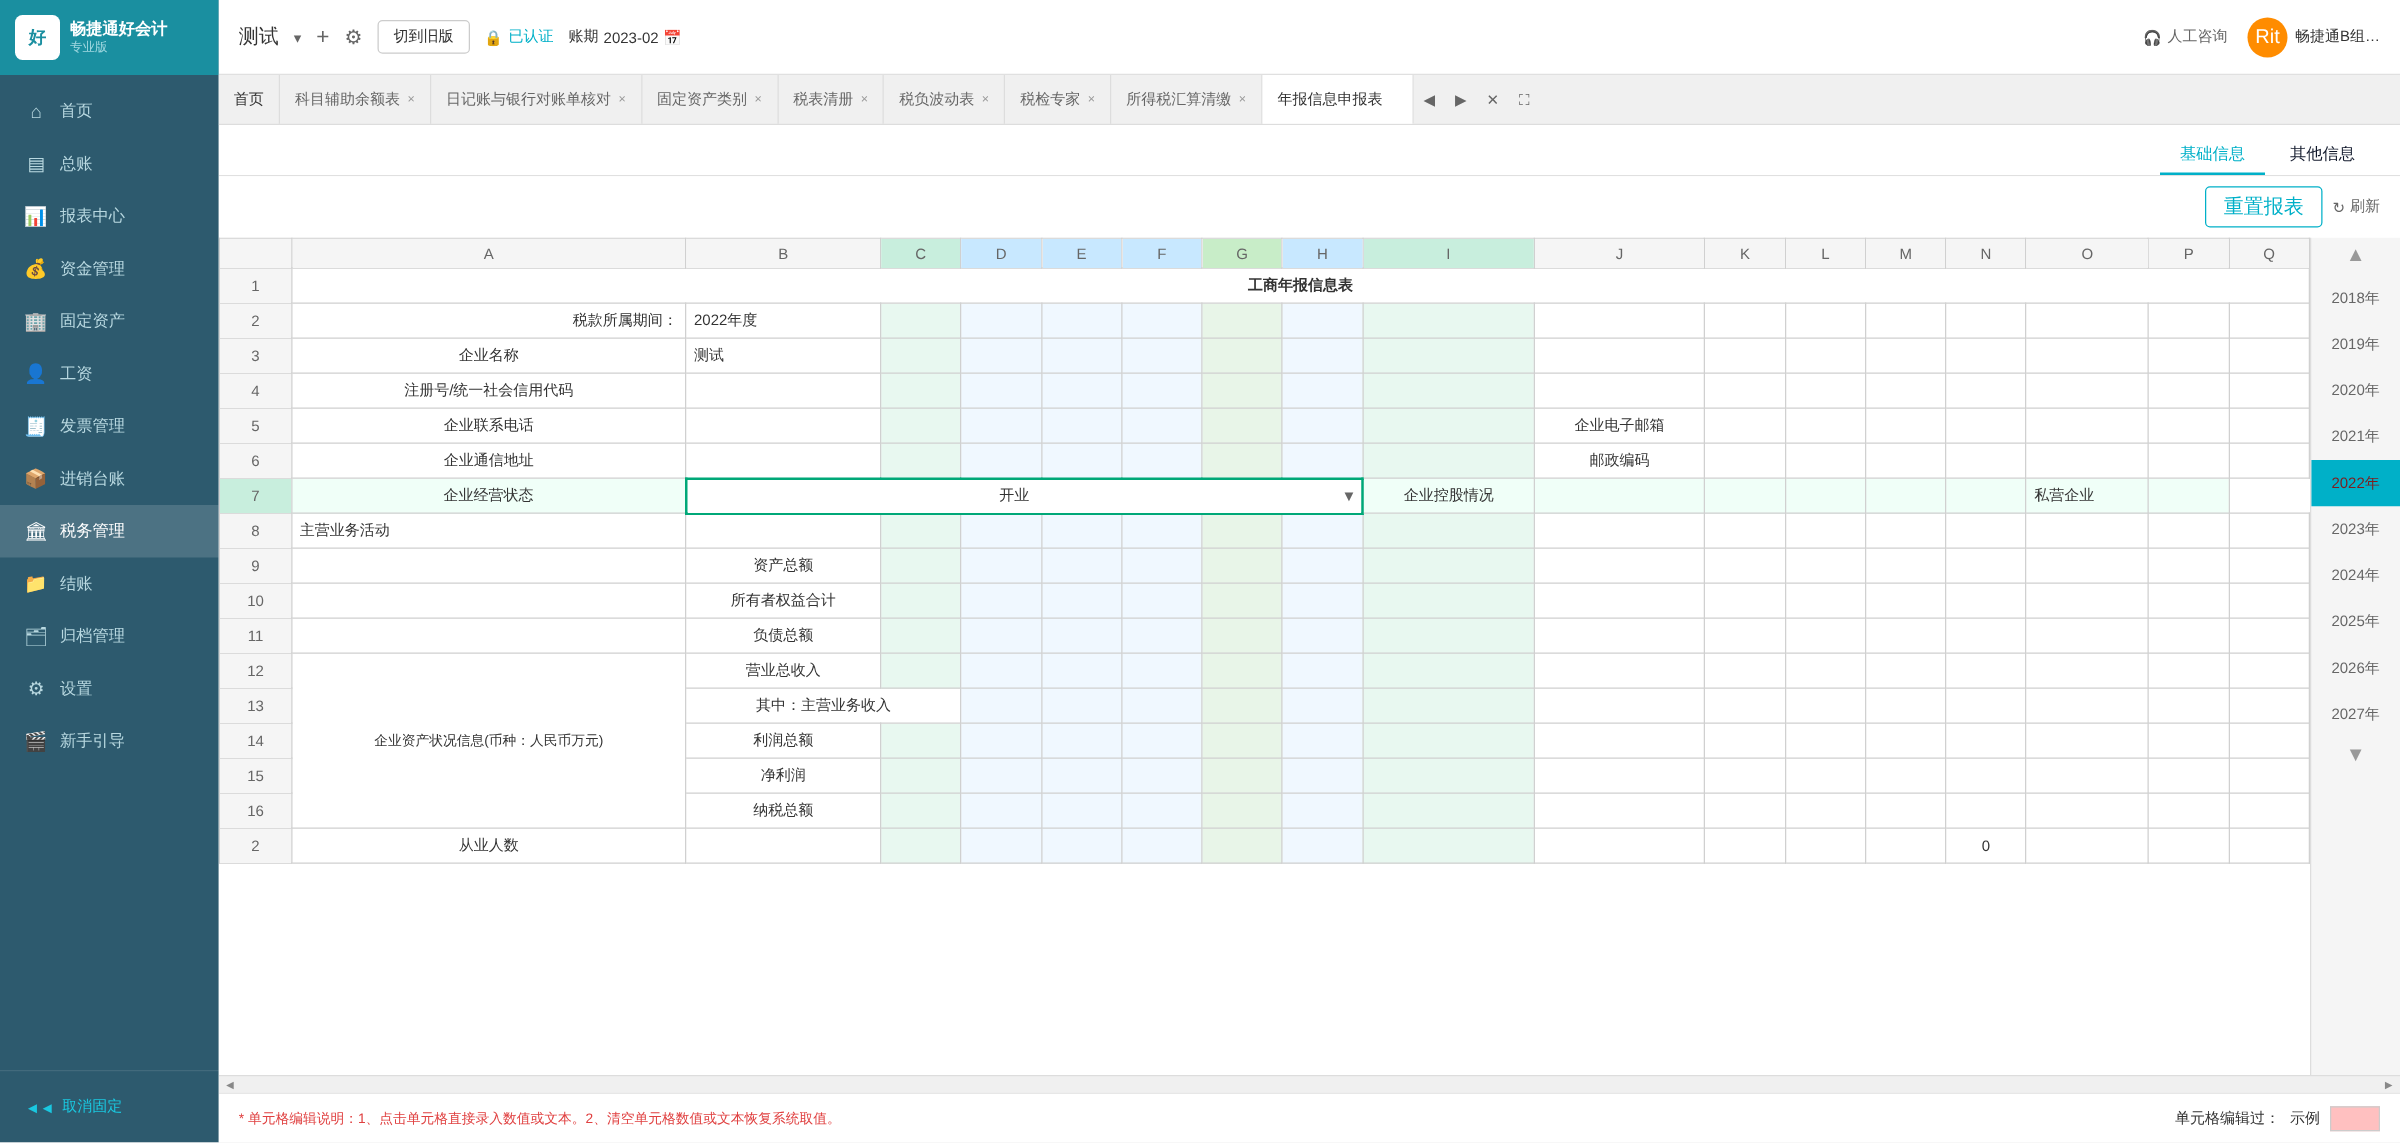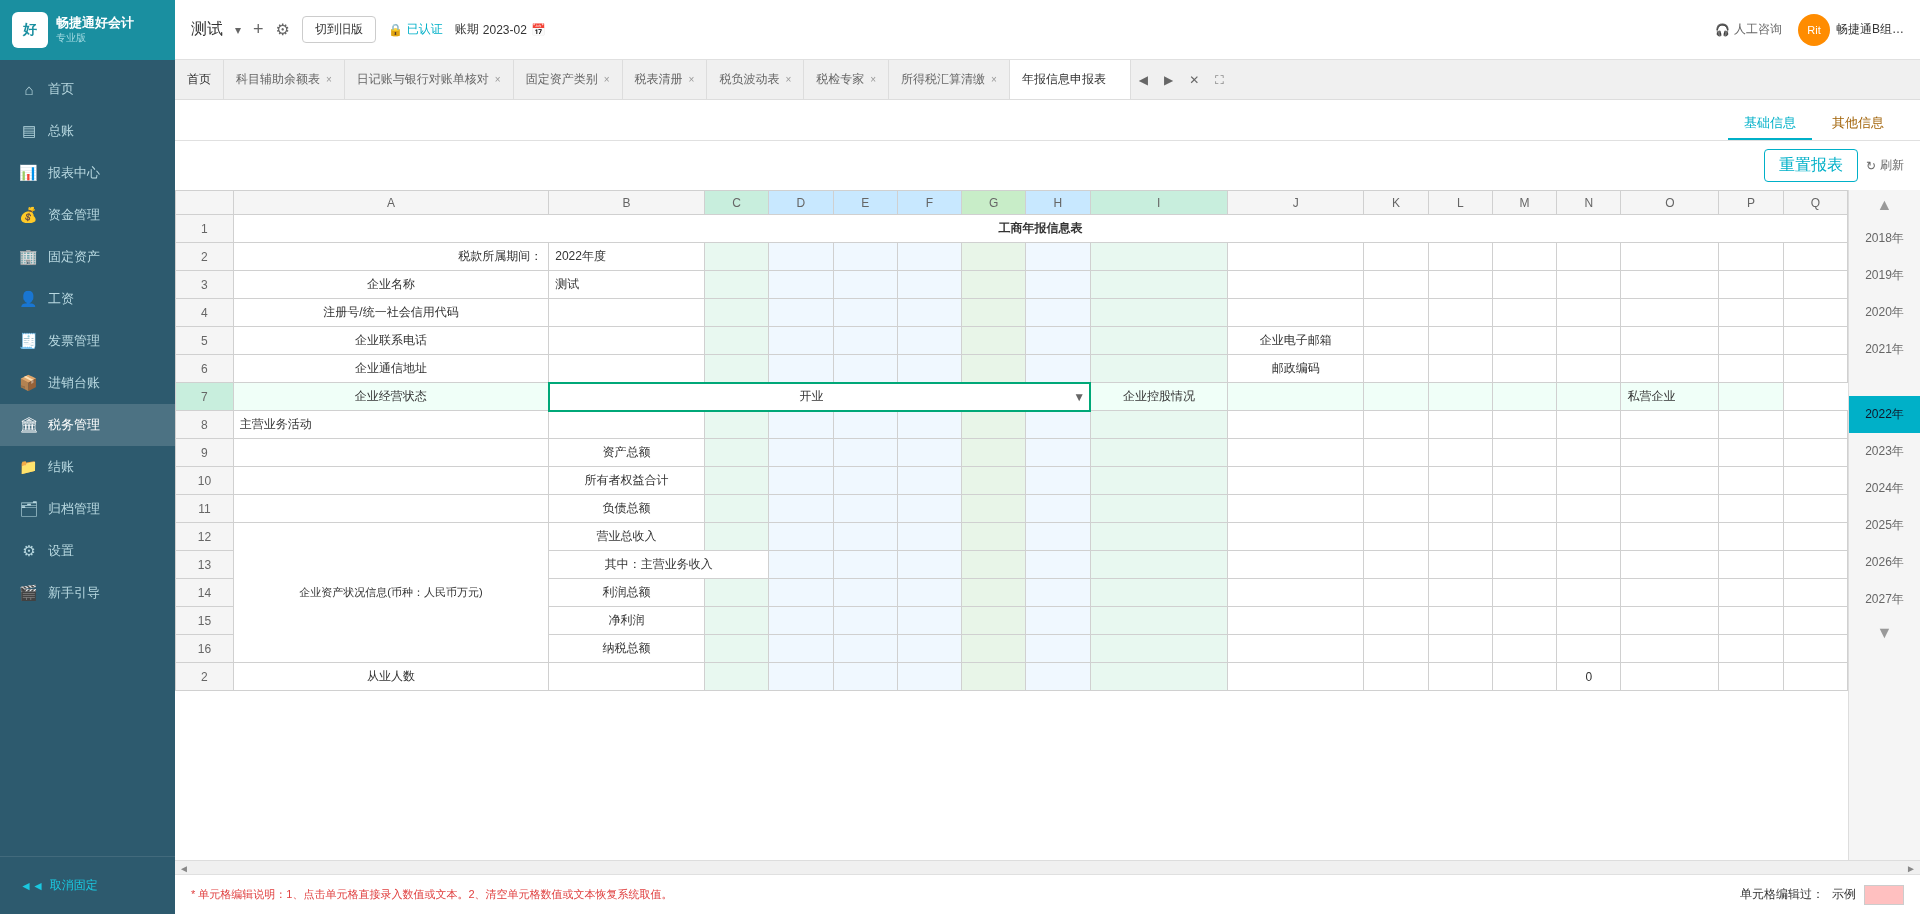--- a/index.html
+++ b/index.html
@@ -27,41 +27,41 @@
     .topbar-title { font-size: 16px; color: #333; font-weight: 500; }
     .topbar-dropdown { color: #666; cursor: pointer; font-size: 12px; }
     .topbar-plus { color: #666; cursor: pointer; font-size: 18px; }
     .topbar-gear { color: #666; cursor: pointer; font-size: 16px; }
     .topbar-old-btn { border: 1px solid #ccc; padding: 4px 12px; border-radius: 4px; color: #333; cursor: pointer; font-size: 12px; }
     .topbar-certified { display: flex; align-items: center; gap: 4px; color: #00b0c8; font-size: 12px; }
     .topbar-period { color: #333; font-size: 12px; display: flex; align-items: center; gap: 4px; }
     .topbar-right { margin-left: auto; display: flex; align-items: center; gap: 16px; }
     .topbar-service { display: flex; align-items: center; gap: 4px; color: #666; font-size: 12px; cursor: pointer; }
     .topbar-user { display: flex; align-items: center; gap: 6px; cursor: pointer; }
-    .user-avatar { width: 32px; height: 32px; border-radius: 50%; background: #ff8c00; display: flex; align-items: center; justify-content: center; color: white; font-size: 11px; overflow: hidden; }
+    .user-avatar { width: 32px; height: 32px; border-radius: 50%; background: #ff8c00; display: flex; align-items: center; justify-content: center; color: white; font-size: 16px; overflow: hidden; }
     .user-name { font-size: 12px; color: #333; }
 
     
     .tabbar { height: 40px; background: #f0f0f0; display: flex; align-items: center; border-bottom: 1px solid #ddd; flex-shrink: 0; overflow: hidden; }
     .tab { display: flex; align-items: center; gap: 4px; padding: 0 12px; height: 40px; cursor: pointer; font-size: 12px; color: #666; border-right: 1px solid #ddd; white-space: nowrap; flex-shrink: 0; }
     .tab.home { color: #333; }
     .tab.active { background: white; color: #333; border-bottom: none; }
     .tab-close { font-size: 10px; color: #999; margin-left: 2px; cursor: pointer; }
     .tab-active-highlight { background: #00b0c8; color: white; }
     .tab-nav { display: flex; align-items: center; gap: 4px; padding: 0 8px; cursor: pointer; color: #666; }
 
     
     .content { flex: 1; display: flex; overflow: hidden; }
 
     
     .spreadsheet-container { flex: 1; display: flex; flex-direction: column; background: white; overflow: hidden; }
 
     
     .inner-tabs { display: flex; align-items: center; padding: 8px 16px 0; background: white; border-bottom: 1px solid #e0e0e0; flex-shrink: 0; justify-content: flex-end; }
-    .inner-tab { padding: 6px 16px; font-size: 13px; color: #a16207; cursor: pointer; border-bottom: 2px solid transparent; margin-right: 4px; }
+    .inner-tab { padding: 6px 16px; font-size: 13px; color: #0f172a; cursor: pointer; border-bottom: 2px solid transparent; margin-right: 4px; }
     .inner-tab.active { color: #00b0c8; border-bottom: 2px solid #00b0c8; }
 
     
     .action-bar { display: flex; align-items: center; justify-content: flex-end; padding: 8px 16px; background: white; gap: 8px; flex-shrink: 0; }
     .reset-btn { border: 1px solid #00b0c8; color: #00b0c8; padding: 5px 14px; border-radius: 4px; cursor: pointer; font-size: 16px; background: white; }
     .refresh-btn { display: flex; align-items: center; gap: 4px; color: #666; cursor: pointer; font-size: 12px; background: none; border: none; }
 
     
     .spreadsheet-wrapper { flex: 1; overflow: auto; position: relative; }
     .spreadsheet { border-collapse: collapse; min-width: 100%; }
@@ -82,21 +82,21 @@
     .col-header-d { background: #c8e8ff !important; }
     .col-header-e { background: #c8e8ff !important; }
     .col-header-f { background: #c8e8ff !important; }
     .col-header-g { background: #c8edc8 !important; }
     .col-header-h { background: #c8e8ff !important; }
     .col-header-i { background: #c8eedd !important; }
 
     
     .title-cell { text-align: center; font-size: 16px; font-weight: bold; color: #333; }
     .year-item { width: 100%; text-align: center; padding: 10px 4px; font-size: 12px; color: #666; cursor: pointer; }
-    .year-item.active { background: #00b0c8; color: #0f172a; border-radius: 0; margin-top: 28px; }
+    .year-item.active { background: #00b0c8; color: #7f1d1d; border-radius: 0; }
 
     
     .bottom-bar { height: 40px; background: white; border-top: 1px solid #e0e0e0; display: flex; align-items: center; padding: 0 16px; font-size: 11px; color: #e04040; flex-shrink: 0; }
     .bottom-right { margin-left: auto; display: flex; align-items: center; gap: 8px; color: #333; font-size: 12px; }
     .example-cell { width: 40px; height: 20px; background: #ffc0c0; border: 1px solid #ccc; display: inline-block; vertical-align: middle; }
 
     
     .spreadsheet-wrapper::-webkit-scrollbar { width: 8px; height: 8px; }
     .spreadsheet-wrapper::-webkit-scrollbar-track { background: #f1f1f1; }
     .spreadsheet-wrapper::-webkit-scrollbar-thumb { background: #c1c1c1; border-radius: 4px; }

